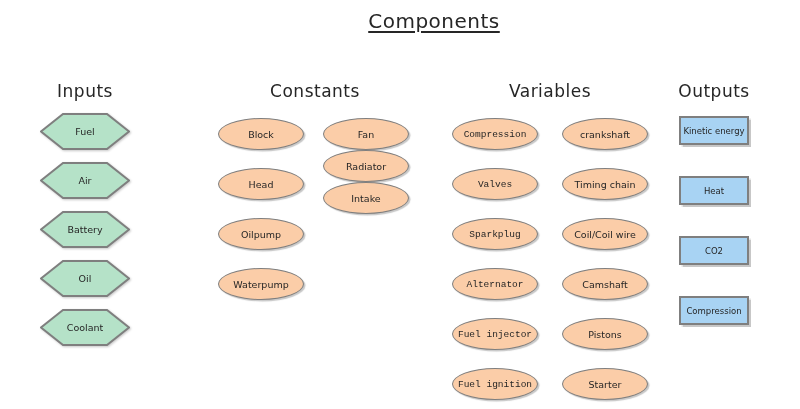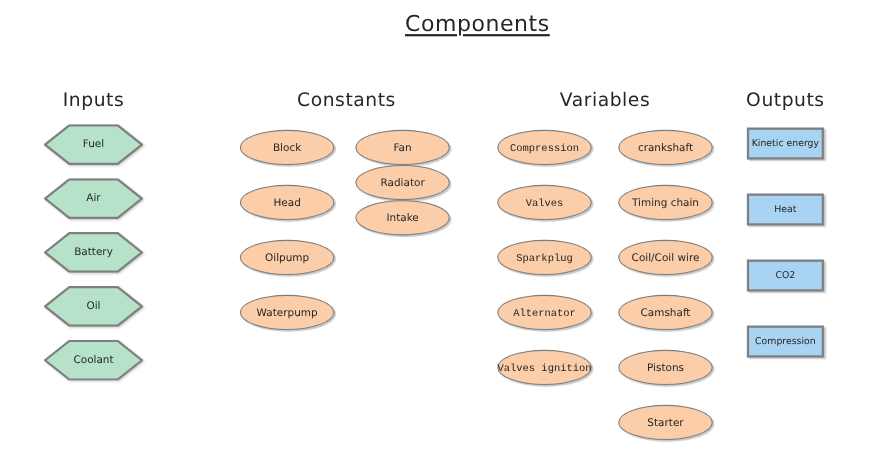--- a/index.html
+++ b/index.html
@@ -160,21 +160,24 @@
     <div class="node ellipse">
         <span>Valves</span>
       </div>
     <div class="node ellipse">
         <span>Sparkplug</span>
       </div>
     <div class="node ellipse">
         <span>Alternator</span>
       </div>
     <div class="node ellipse">
-        <span>Valves ignition</span>
+        <span>Fuel injector</span>
+      </div>
+    <div class="node ellipse">
+        <span>Fuel ignition</span>
       </div>
   </div>
   <div class="stack stack-var-right">
     <div class="node ellipse">
         <span>crankshaft</span>
       </div>
     <div class="node ellipse">
         <span>Timing chain</span>
       </div>
     <div class="node ellipse">

